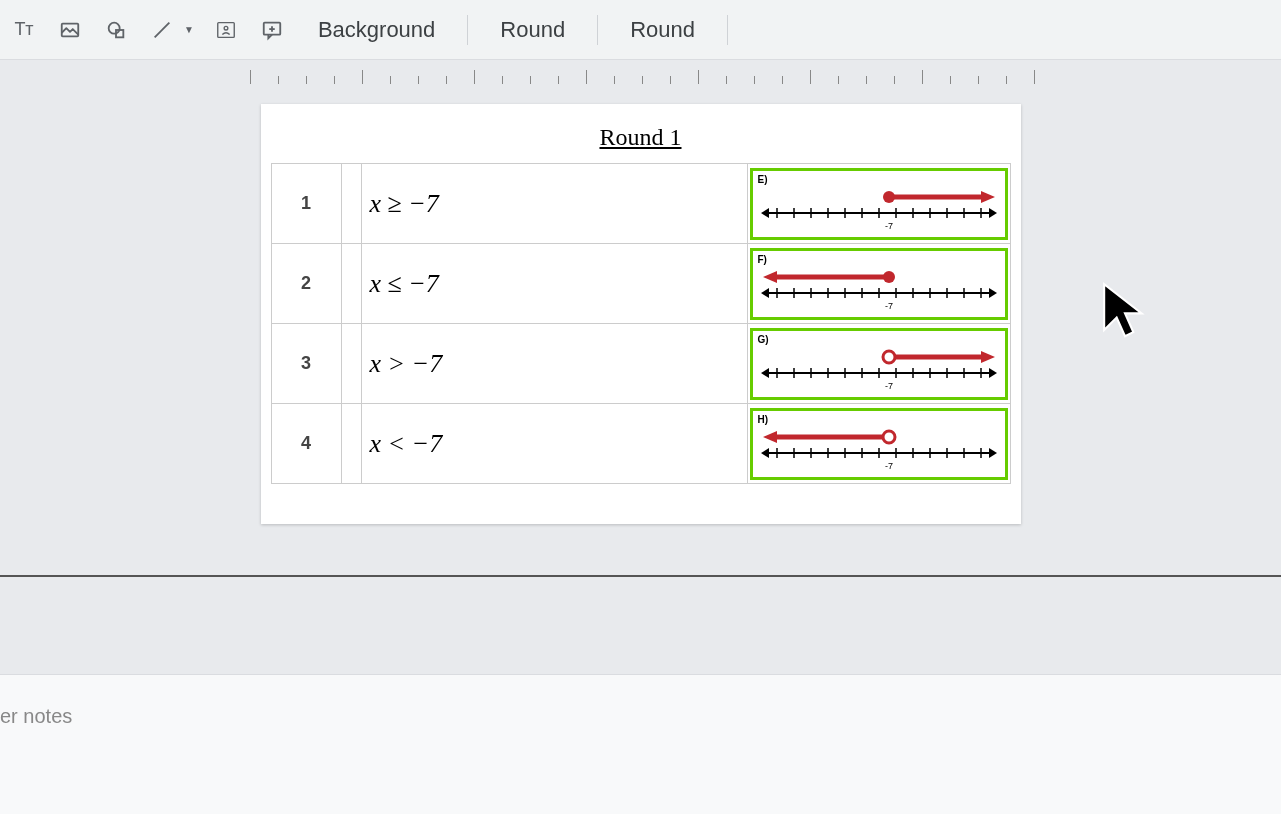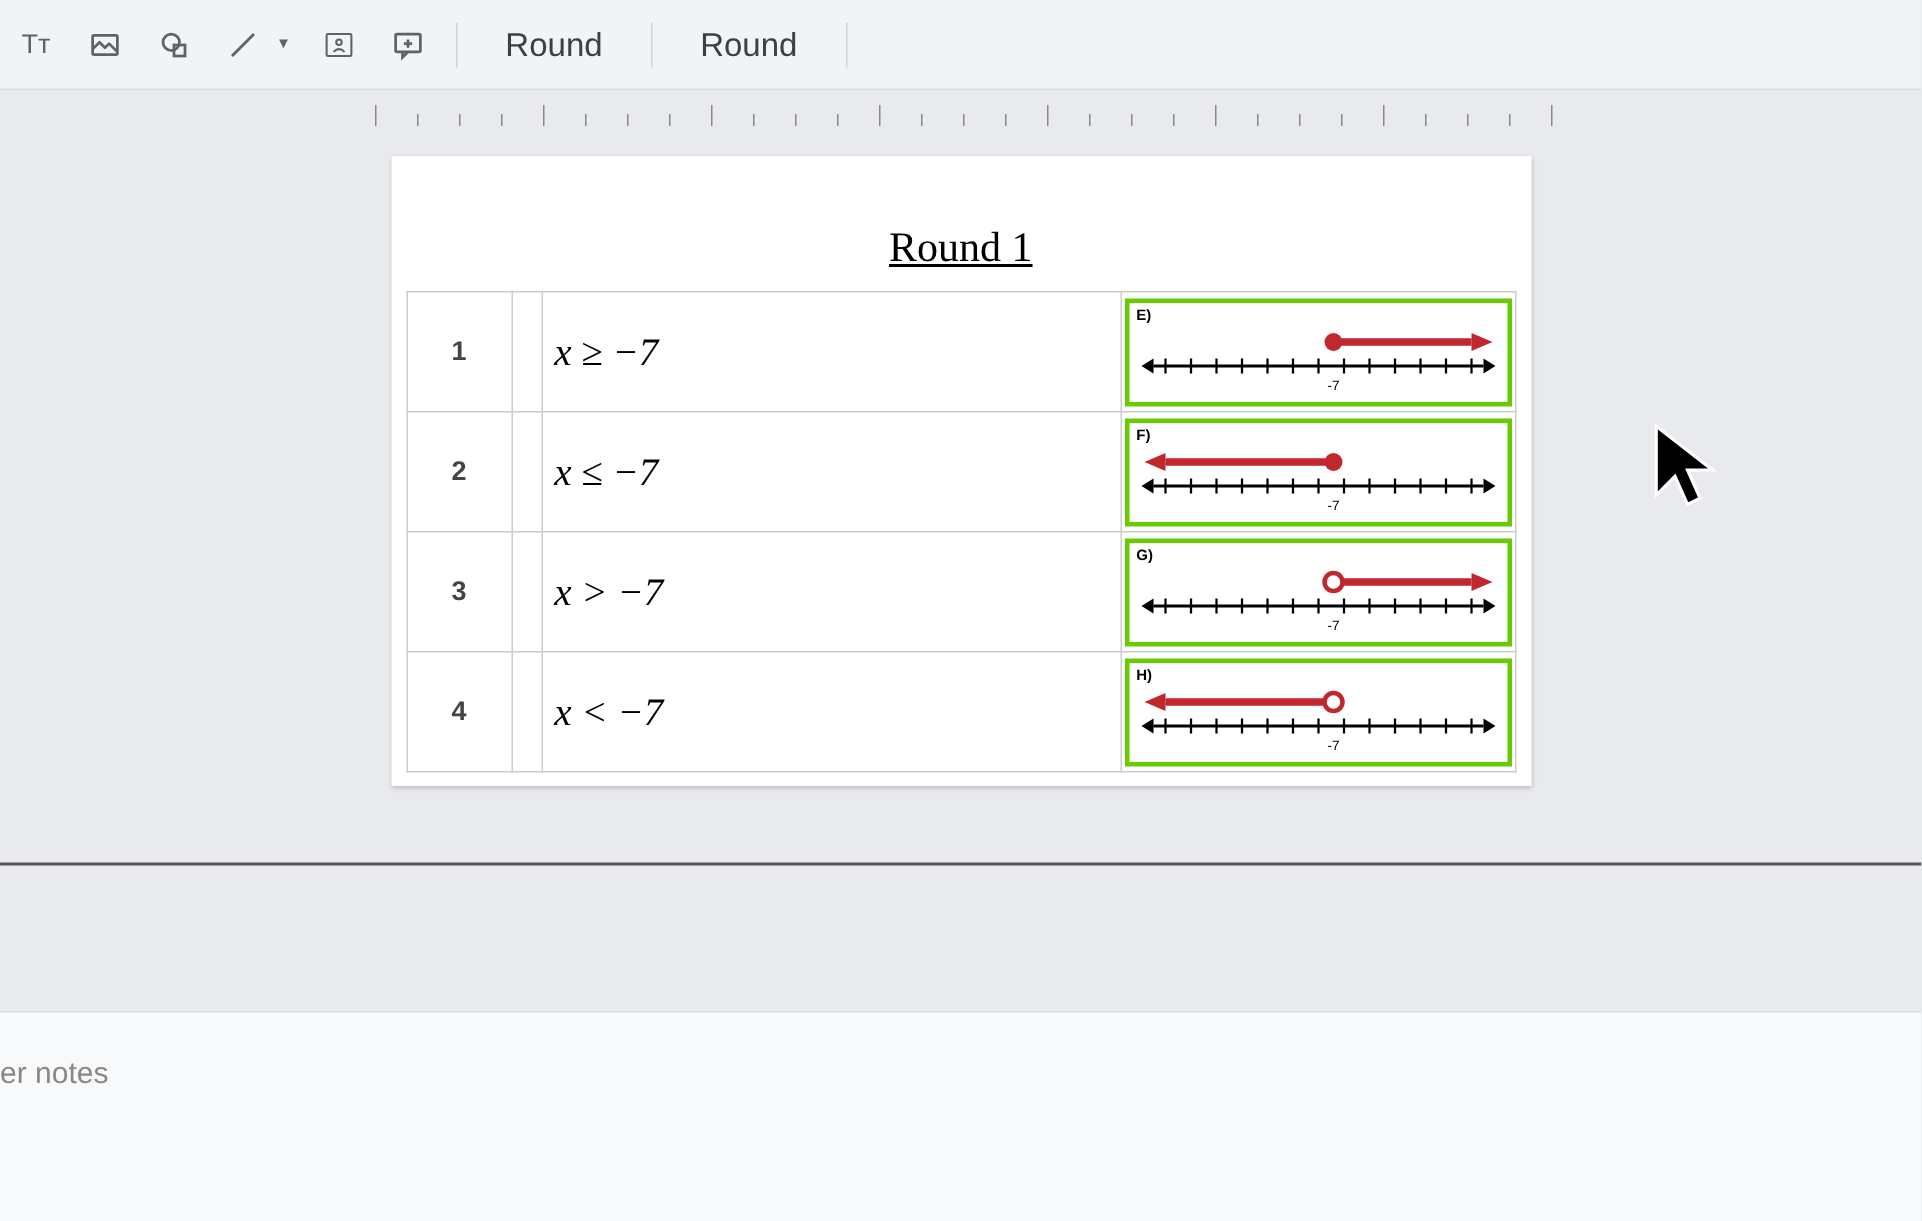--- a/index.html
+++ b/index.html
@@ -63,25 +63,24 @@
     .slide {
       background: #fff;
       width: 760px;
       height: 420px;
       box-shadow: 0 1px 3px rgba(0,0,0,0.2);
       padding: 20px 10px;
       position: relative;
     }
     .slide-title {
       text-align: center;
-      font-size: 28px;
+      font-size: 24px;
       text-decoration: underline;
       font-family: 'Times New Roman', serif;
       margin-bottom: 12px;
-      margin-top: 26px;
     }
     .table {
       display: table;
       width: 100%;
       border-collapse: collapse;
     }
     .row {
       display: table-row;
     }
     .cell {
@@ -180,20 +179,21 @@
       </svg>
   </div>
   <div class="tool-icon">
     <svg viewBox="0 0 24 24" fill="none" stroke="#5f6368" stroke-width="2">
         <rect x="3" y="4" width="18" height="13" rx="1"></rect>
         <path d="M8 17 l0 4 l4 -4"></path>
         <line x1="9" y1="11" x2="15" y2="11"></line>
         <line x1="12" y1="8" x2="12" y2="14"></line>
       </svg>
   </div>
+  <div class="menu-btn">Background</div>
   <div class="divider"></div>
   <div class="menu-btn">Round</div>
   <div class="divider"></div>
   <div class="menu-btn">Round</div>
   <div class="divider"></div>
 </div>
 
 <div class="ruler" id="ruler">
     <div class="ruler-tick" style="left: 0px; height: 14px;"></div>
     <div class="ruler-tick" style="left: 28px; height: 8px;"></div>

